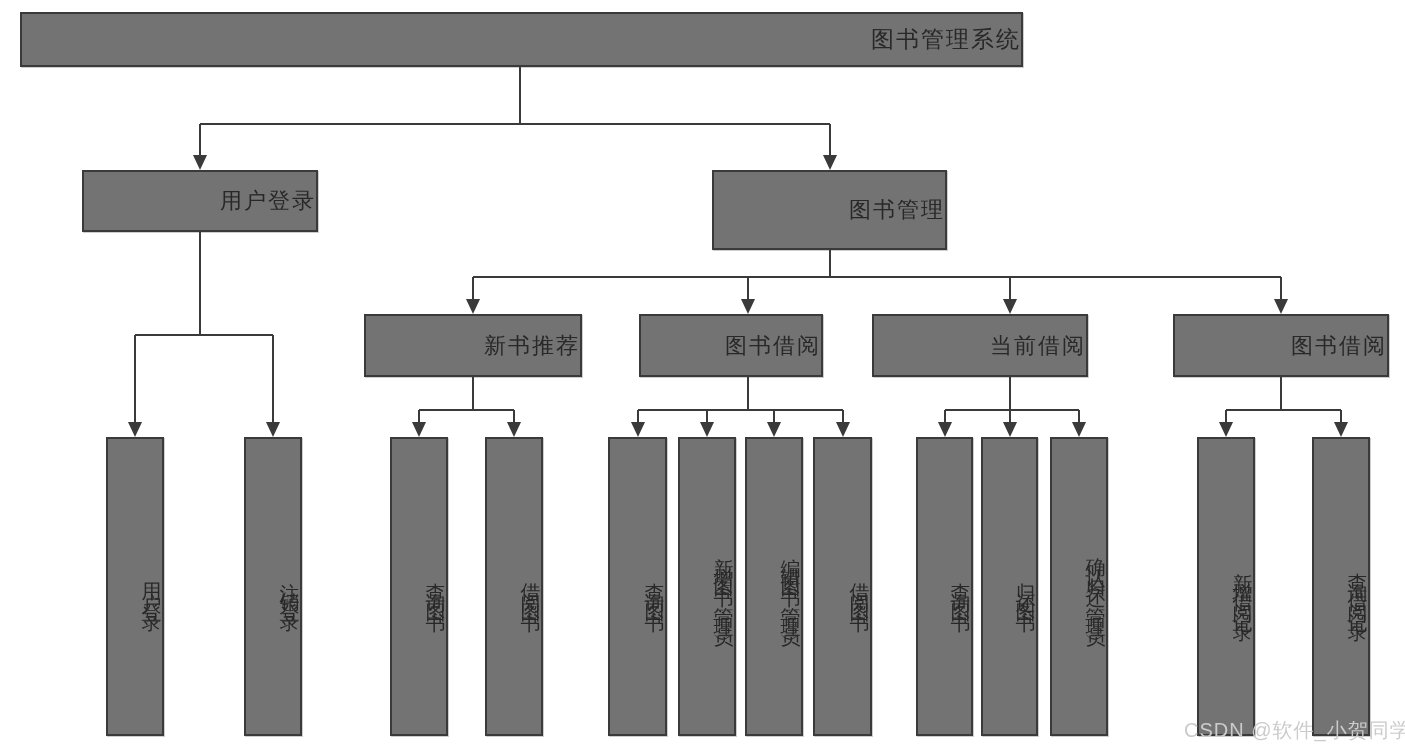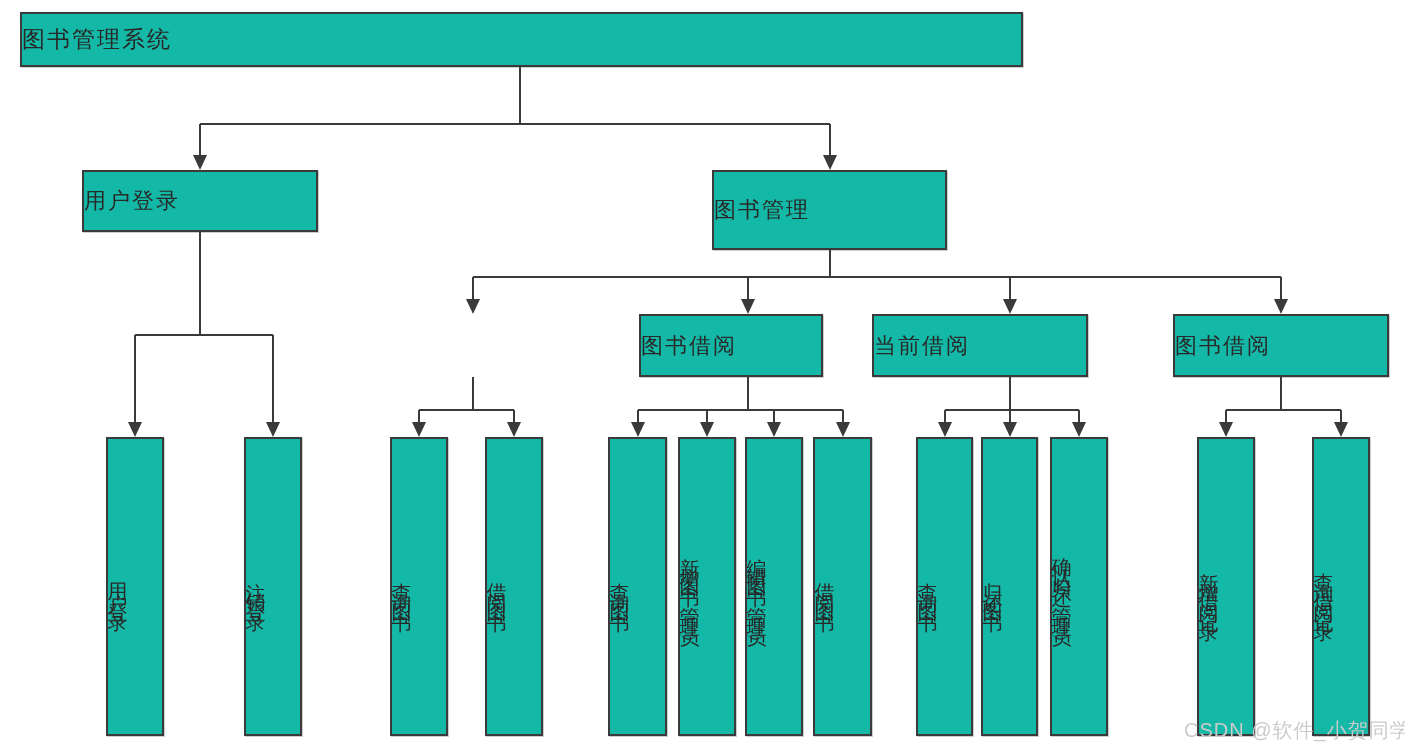--- a/index.html
+++ b/index.html
@@ -12,26 +12,26 @@
     overflow: hidden;
   }
   #connector-svg {
     position: absolute;
     left: 0; top: 0;
     width: 1405px; height: 747px;
     z-index: 1;
   }
   .box {
     position: absolute;
-    background: #14b8a6;
+    background: #737373;
     border: 2px solid #3a3a3a;
     box-sizing: border-box;
     display: flex;
     align-items: center;
-    justify-content: flex-start;
+    justify-content: flex-end;
     z-index: 2;
     box-shadow: 1px 1px 0 rgba(60,60,60,0.25);
   }
   .hlabel {
     font-size: 22px;
     color: #282828;
     letter-spacing: 2px;
     white-space: nowrap;
   }
   .root-label { font-size: 23px; }
@@ -96,20 +96,23 @@
     <span class="hlabel root-label">图书管理系统</span>
   </div>
 
   <div class="box" style="left:82px; top:170px; width:236px; height:62px;">
     <span class="hlabel">用户登录</span>
   </div>
   <div class="box" style="left:712px; top:170px; width:235px; height:80px;">
     <span class="hlabel">图书管理</span>
   </div>
 
+  <div class="box" style="left:364px; top:314px; width:218px; height:63px;">
+    <span class="hlabel">新书推荐</span>
+  </div>
   <div class="box" style="left:639px; top:314px; width:184px; height:63px;">
     <span class="hlabel">图书借阅</span>
   </div>
   <div class="box" style="left:872px; top:314px; width:216px; height:63px;">
     <span class="hlabel">当前借阅</span>
   </div>
   <div class="box" style="left:1173px; top:314px; width:216px; height:63px;">
     <span class="hlabel">图书借阅</span>
   </div>
 

